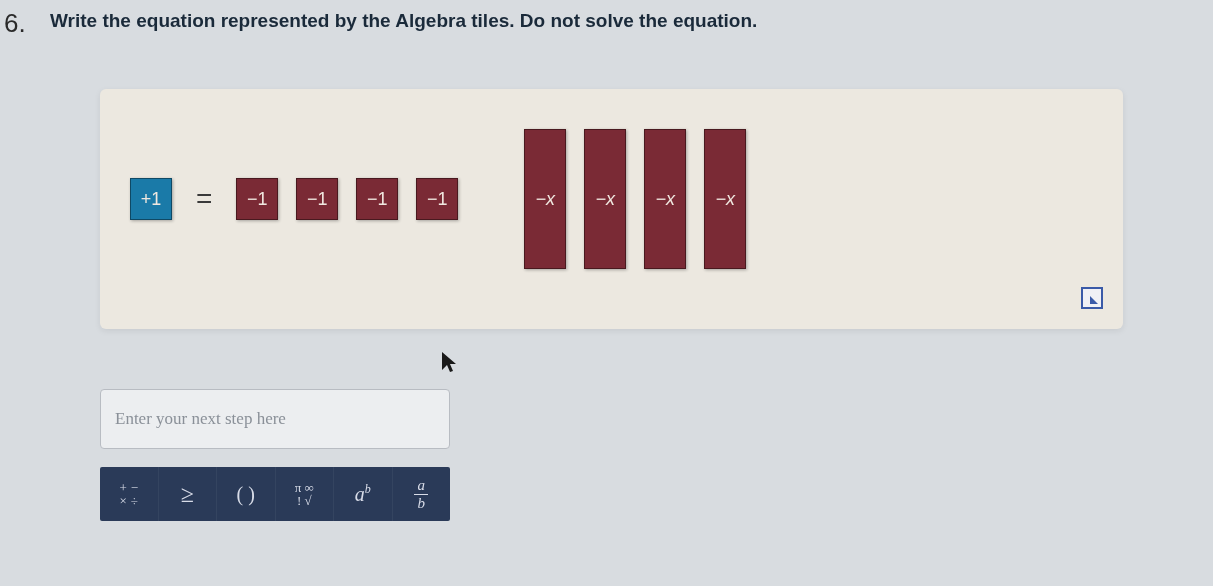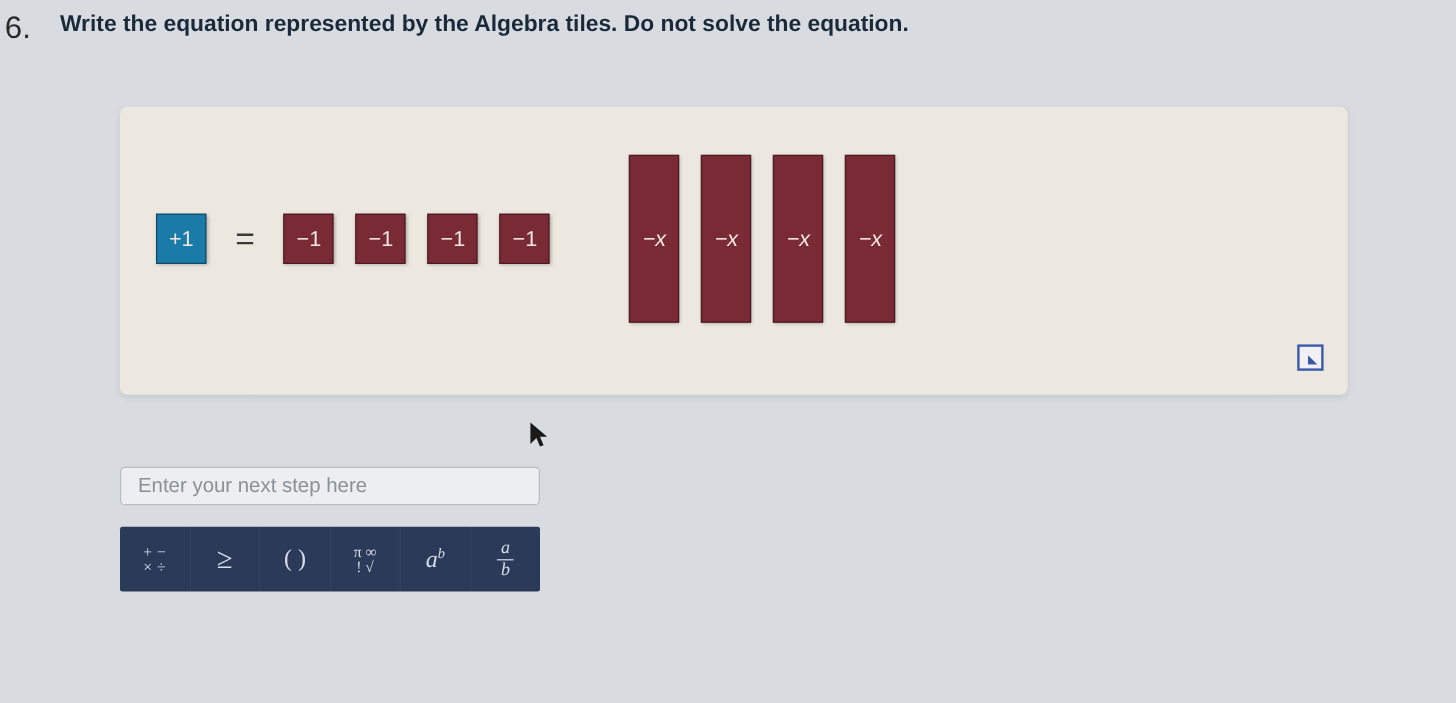--- a/index.html
+++ b/index.html
@@ -96,28 +96,29 @@
     width: 18px;
     height: 24px;
     pointer-events: none;
   }
   .input-wrap {
     margin: 60px 0 0 100px;
     width: 350px;
   }
   .answer-input {
     width: 100%;
-    height: 32px;
+    height: 60px;
     border: 1px solid #b8bcc2;
     border-radius: 4px;
     background: #eceef0;
     padding: 0 14px;
     font-size: 17px;
     color: #7a8088;
     outline: none;
+    font-family: Liberation Serif, serif;
   }
   .answer-input::placeholder { color: #8a9098; }
   .toolbar {
     margin: 18px 0 0 100px;
     display: flex;
     background: #2a3a58;
     width: 350px;
     height: 54px;
     border-radius: 2px;
   }

